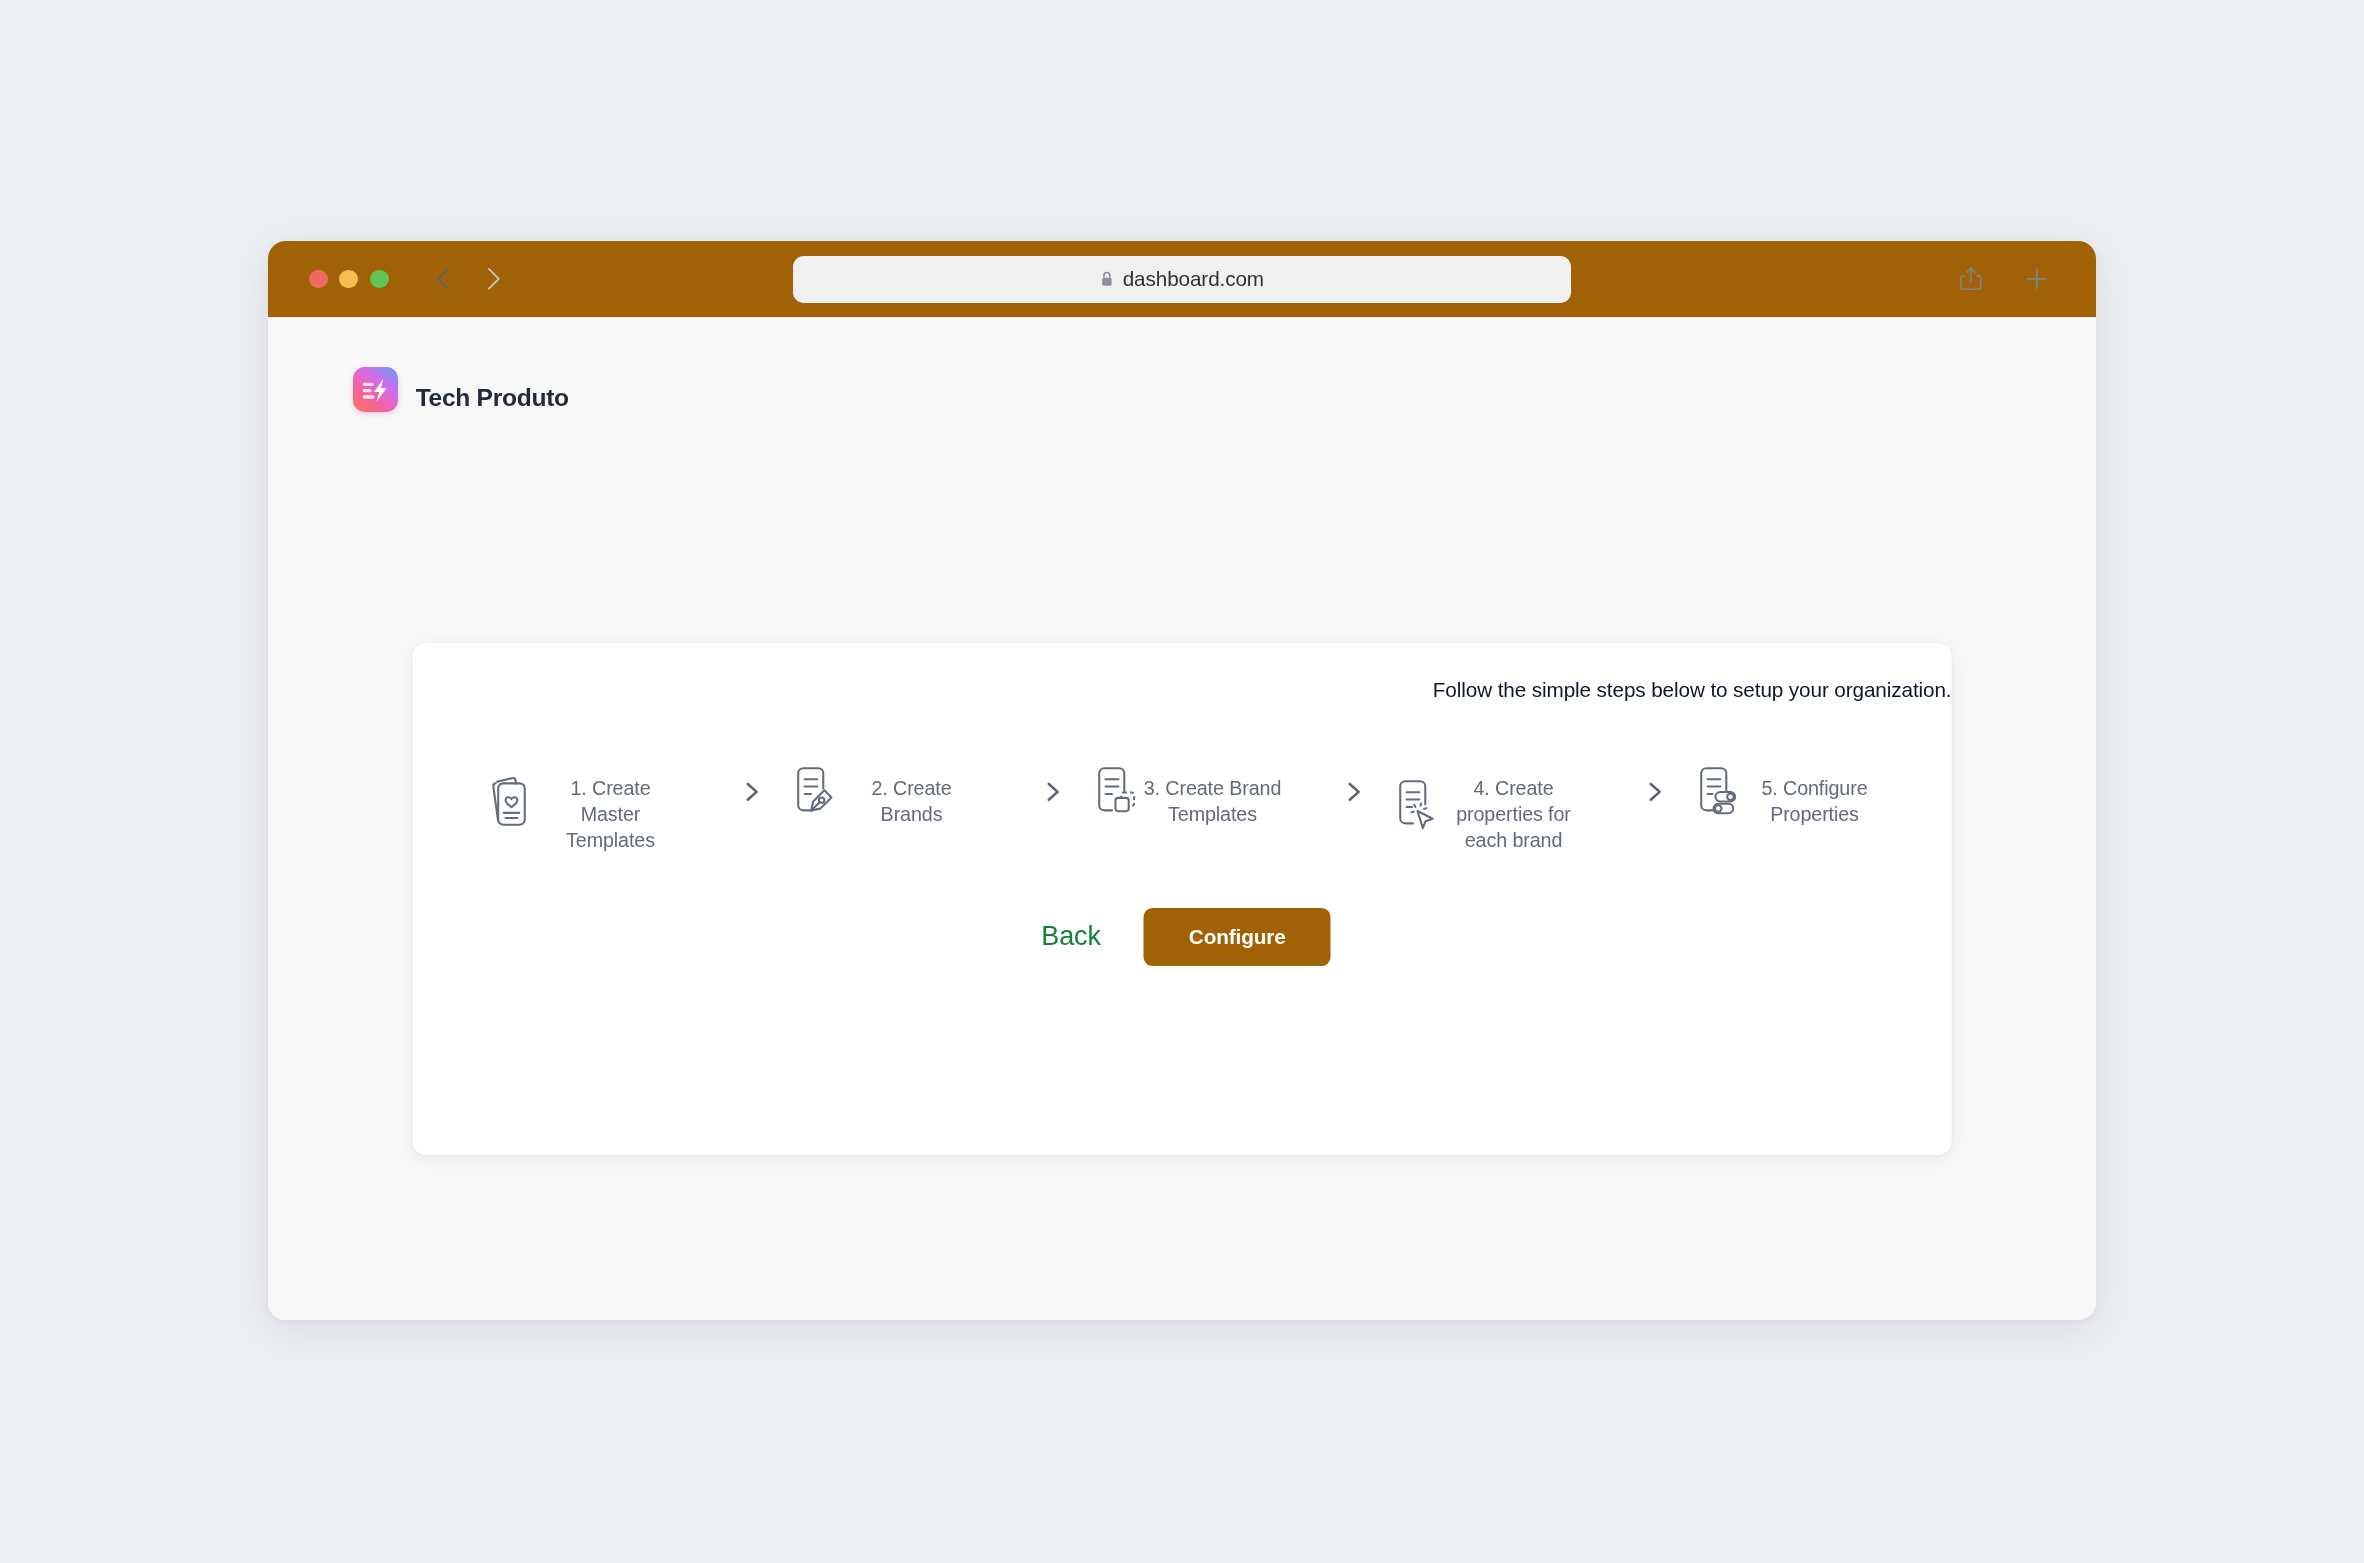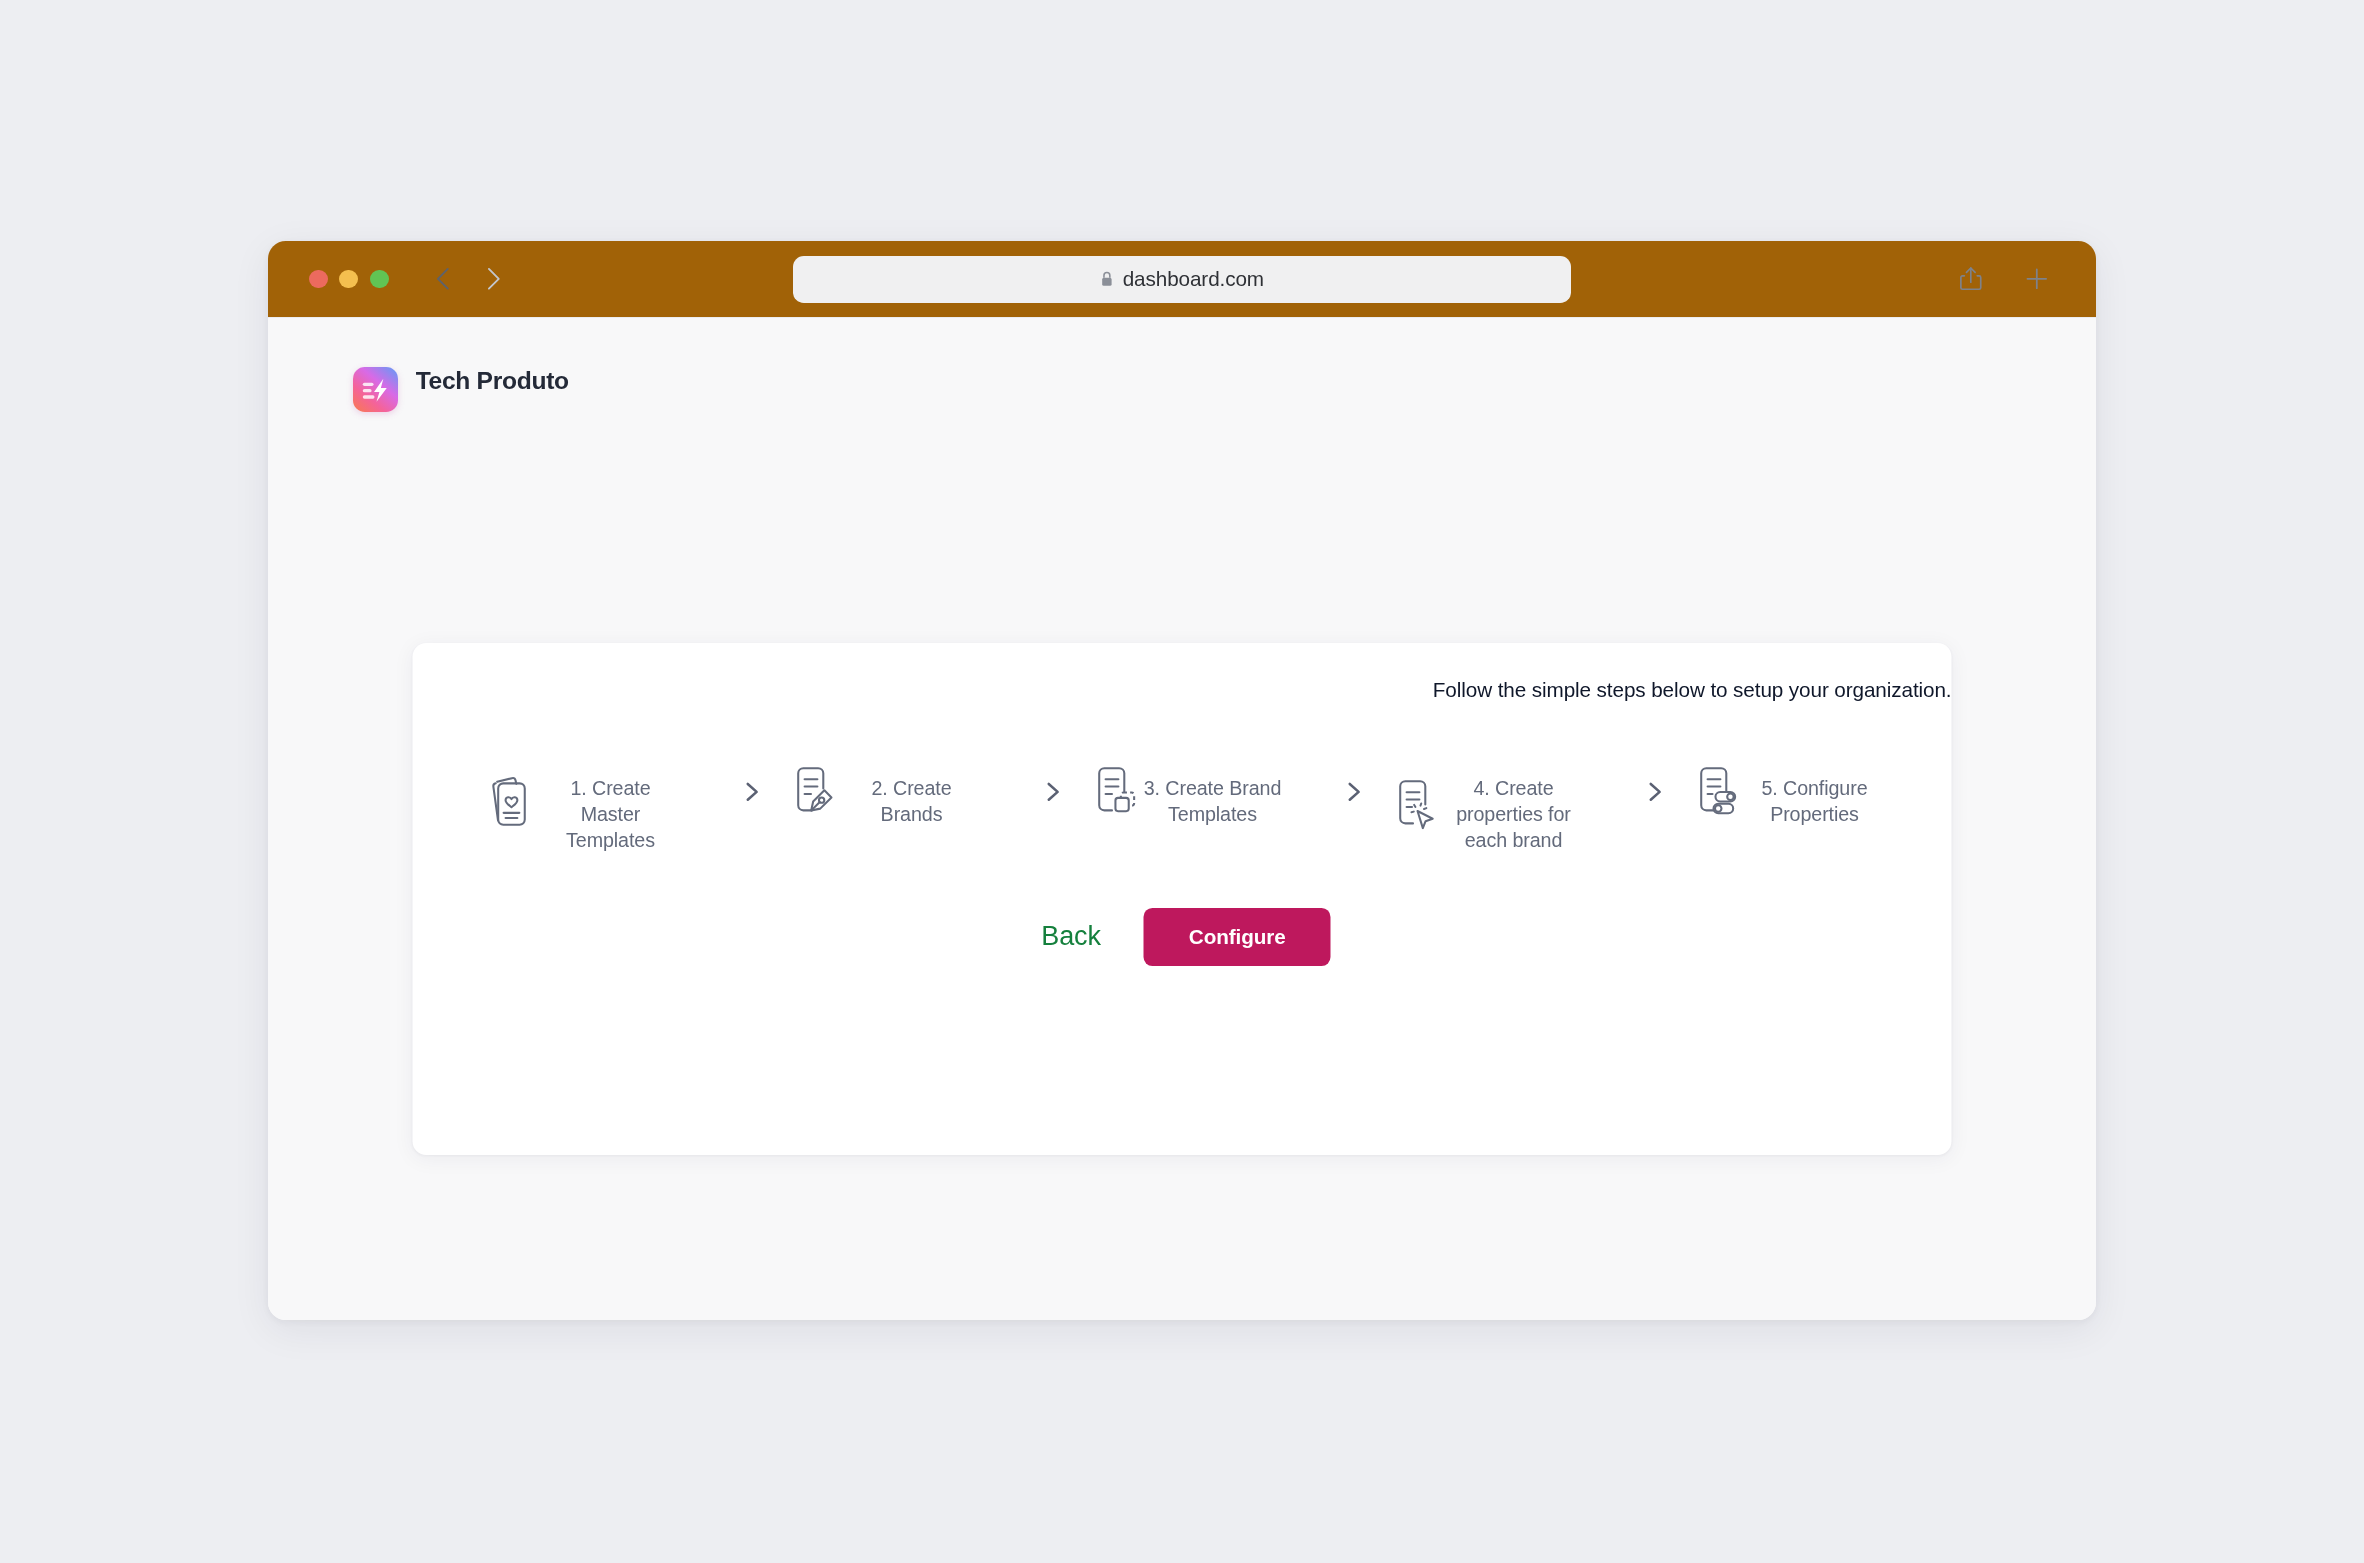--- a/index.html
+++ b/index.html
@@ -99,21 +99,21 @@
     position: relative;
     height: calc(100% - 77px);
     background: #f8f8f9;
   }
 
   .brand-row {
     position: absolute;
     left: 37px;
     top: 49px;
     display: flex;
-    align-items: flex-start;
+    align-items: flex-end;
     gap: 17.7px;
     padding-left: 48px;
   }
   .brand-logo {
     width: 45px; height: 45px;
     border-radius: 11.8px;
     background: linear-gradient(40deg, #f97a4d 0%, #f4639a 33%, #d86ae6 62%, #5e9df6 100%);
     position: relative;
     box-shadow: 0 2px 5.9px rgba(200, 100, 180, 0.25);
   }
@@ -209,21 +209,21 @@
     border: none;
     font-family: inherit;
     font-size: 27px;
     color: #15803d;
     letter-spacing: -0.1px;
     cursor: pointer;
     padding: 9.9px 7.9px;
     text-align: center;
   }
   .btn-configure {
-    background: #be185d;
+    background: #a16207;
     border: none;
     border-radius: 8.9px;
     font-family: inherit;
     font-size: 20.7px;
     font-weight: bold;
     color: #ffffff;
     letter-spacing: -0.1px;
     padding: 16.7px 45px;
     cursor: pointer;
   }

